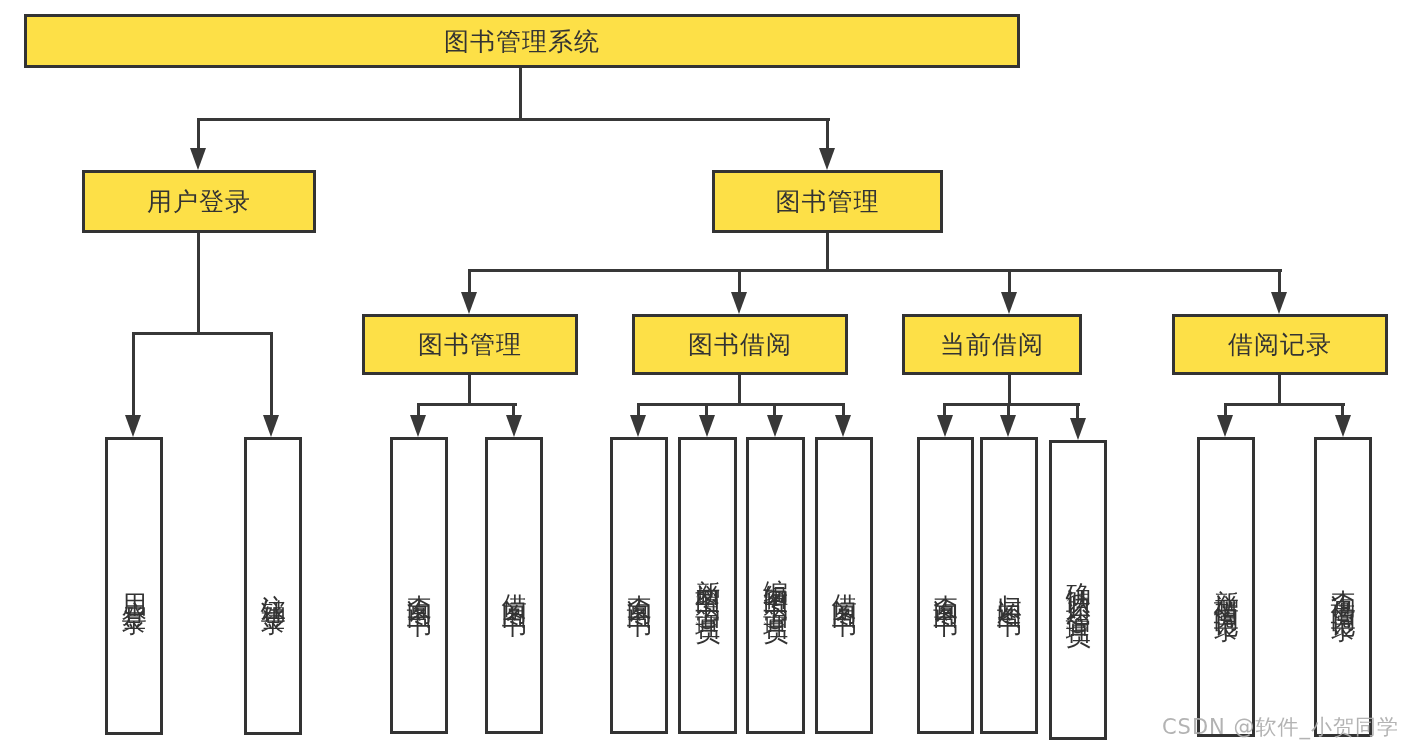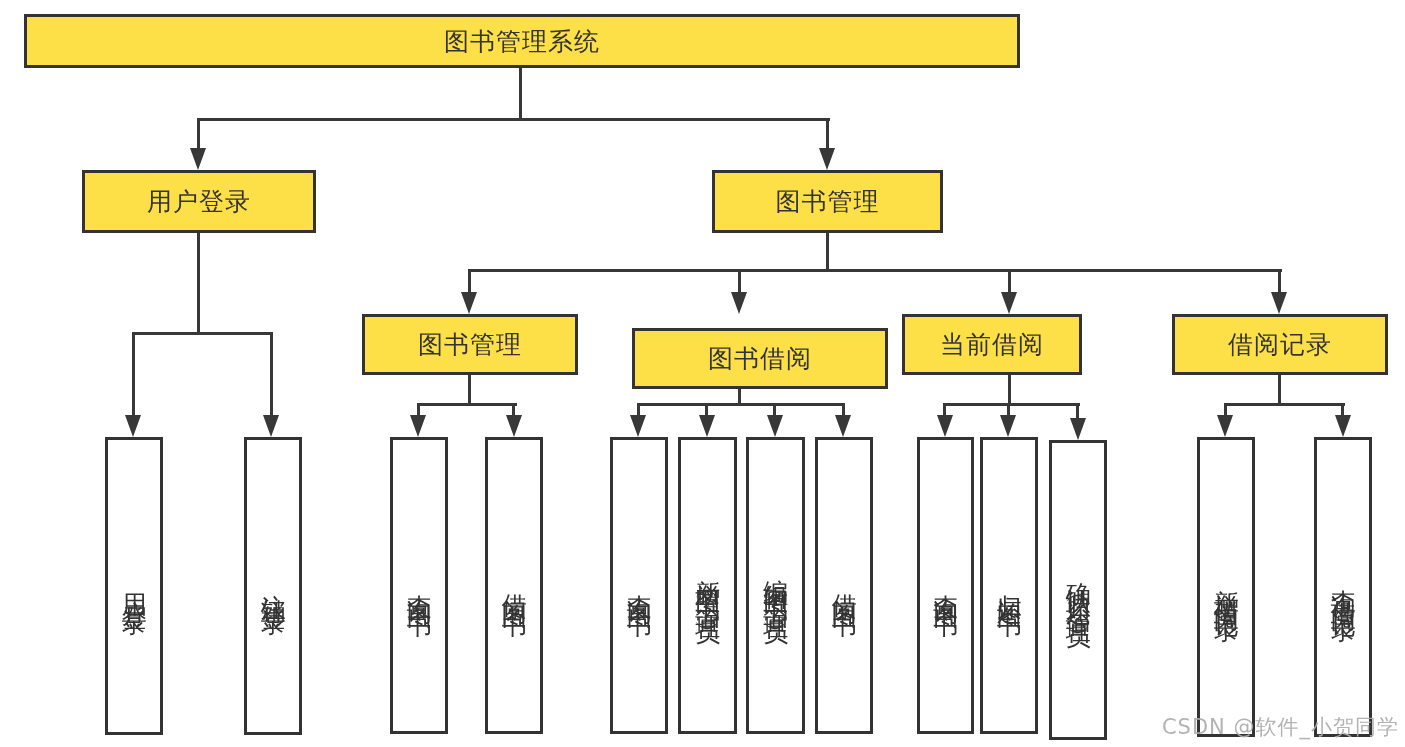--- a/index.html
+++ b/index.html
@@ -41,21 +41,21 @@
 <div class="canvas">
 
   <div class="hbox" style="left:24px;top:14px;width:996px;height:54px;">图书管理系统</div>
 
   <div class="hbox" style="left:82px;top:170px;width:234px;height:63px;">用户登录</div>
 
   <div class="hbox" style="left:712px;top:170px;width:231px;height:63px;">图书管理</div>
 
   <div class="hbox" style="left:362px;top:314px;width:216px;height:61px;">图书管理</div>
 
-  <div class="hbox" style="left:632px;top:328px;width:256px;height:61px;">图书借阅</div>
+  <div class="hbox" style="left:632px;top:314px;width:216px;height:61px;">图书借阅</div>
 
   <div class="hbox" style="left:902px;top:314px;width:180px;height:61px;">当前借阅</div>
 
   <div class="hbox" style="left:1172px;top:314px;width:216px;height:61px;">借阅记录</div>
 
   <div class="vbox" style="left:105px;top:437px;width:58px;height:298px;">
     <span>用户登录</span>
   </div>
   <div class="vbox" style="left:244px;top:437px;width:58px;height:298px;">
     <span>注销登录</span>

